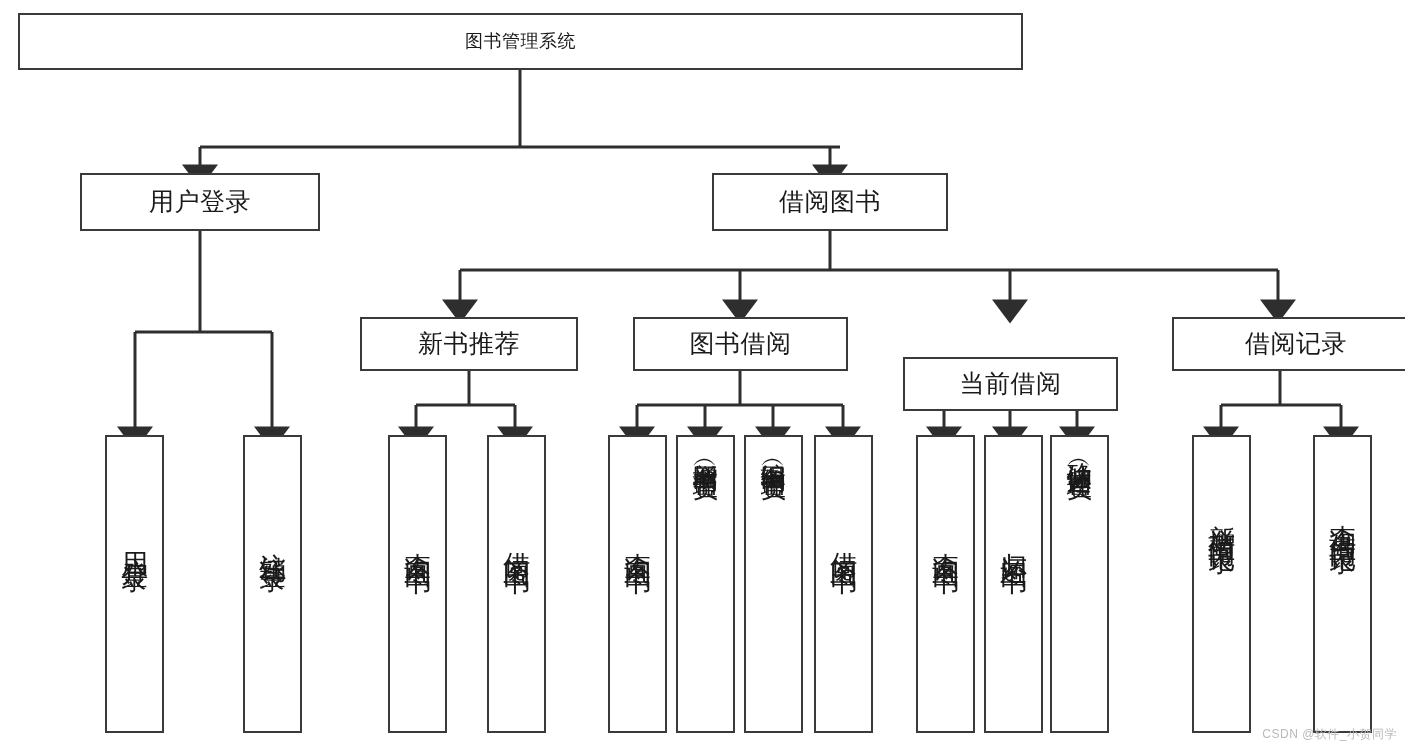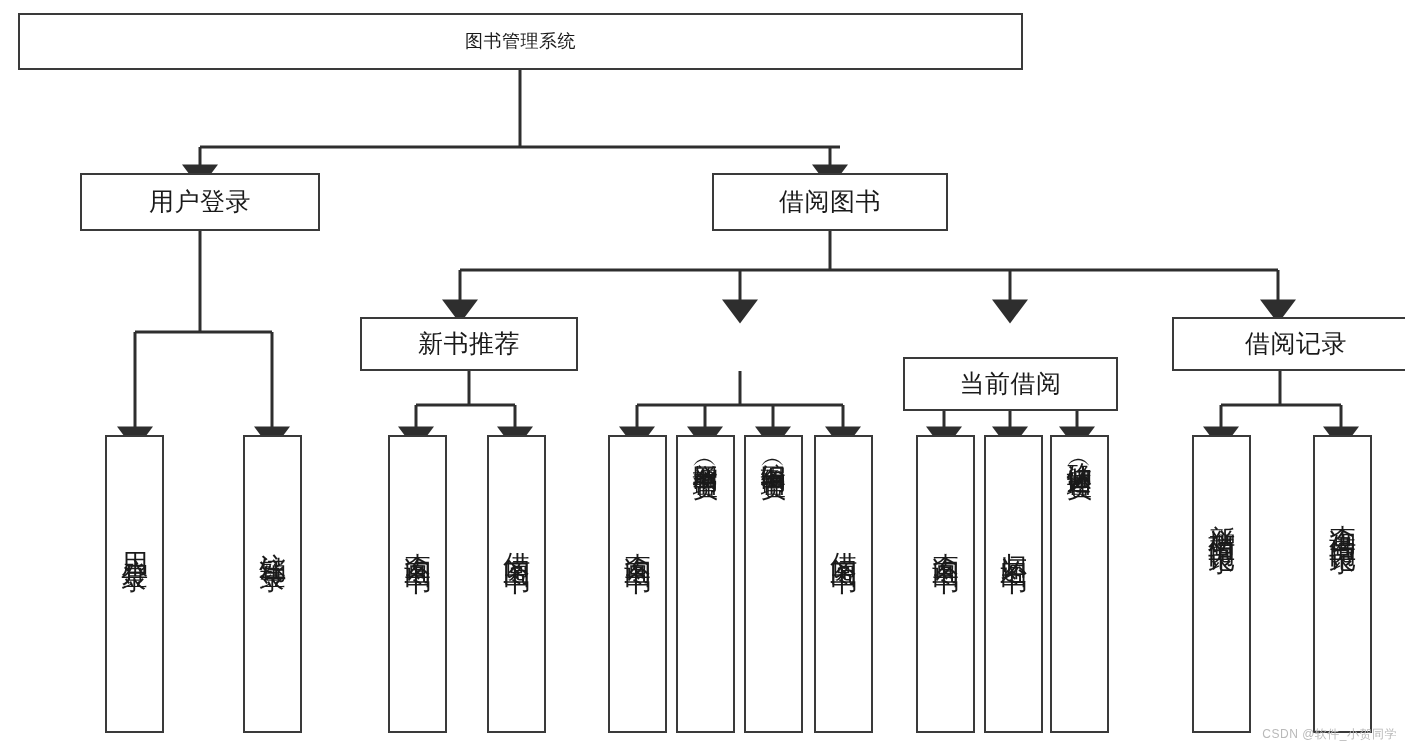--- a/index.html
+++ b/index.html
@@ -142,20 +142,23 @@
   <div class="node horiz" style="left:80px; top:173px; width:240px; height:58px;">
     <span class="lbl">用户登录</span>
   </div>
   <div class="node horiz" style="left:712px; top:173px; width:236px; height:58px;">
     <span class="lbl">借阅图书</span>
   </div>
 
   <div class="node horiz" style="left:360px; top:317px; width:218px; height:54px;">
     <span class="lbl">新书推荐</span>
   </div>
+  <div class="node horiz" style="left:633px; top:317px; width:215px; height:54px;">
+    <span class="lbl">图书借阅</span>
+  </div>
   <div class="node horiz" style="left:903px; top:317px; width:215px; height:54px;margin-top:40px;">
     <span class="lbl">当前借阅</span>
   </div>
   <div class="node horiz" style="left:1172px; top:317px; width:248px; height:54px;">
     <span class="lbl">借阅记录</span>
   </div>
 
   <div class="node vert mid2" style="left:105px; top:435px; width:59px; height:298px;">
     <span class="lbl">用户登录</span>
   </div>

